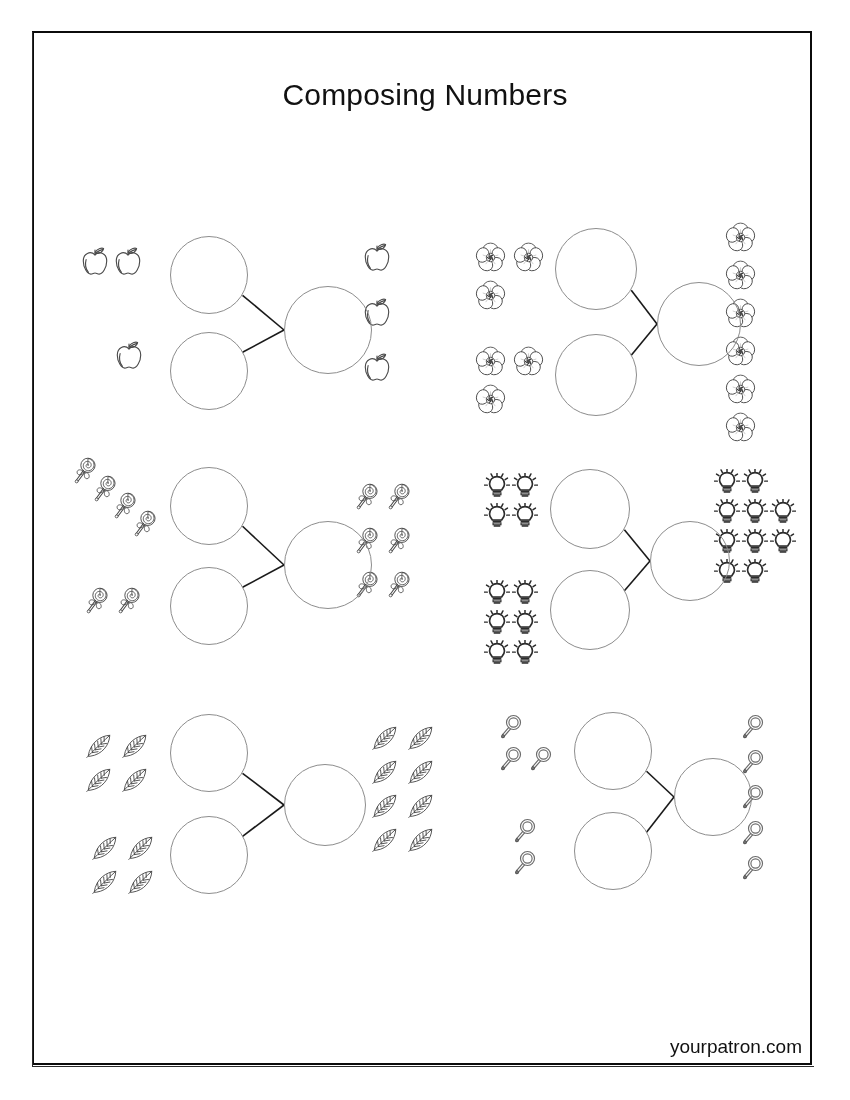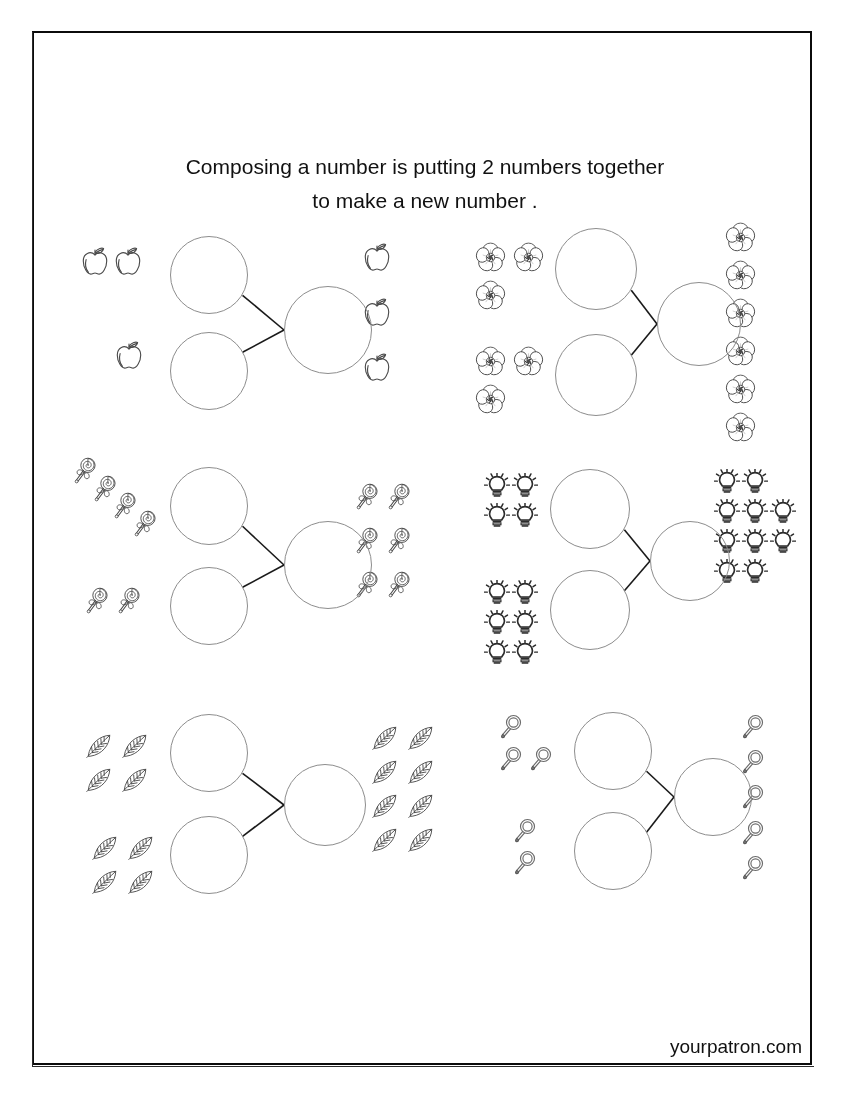--- a/index.html
+++ b/index.html
@@ -99,23 +99,22 @@
   }
   .icon svg { display: block; }
 </style>
 </head>
 <body>
 
 <div id="page">
 
   <div id="sheet-border"></div>
 
+  <div id="worksheet-title">Composing Numbers</div>
 
-  <div id="worksheet-subtitle">Composing a number is putting 2 numbers together
-to make a new number .</div>
 
   <div id="problems-area">
       <div class="problem" style="left: 62px; top: 228px; width: 380px; height: 200px;">
         <div class="icon-group" style="left: 18px; top: 18px;">
           <div class="icon" style="left: 0px; top: 0px; width: 30px; height: 30px;">
             <svg width="30" height="30" viewBox="0 0 32 32">
               <g fill="none" stroke="#4a4a4a" stroke-width="1.2" stroke-linejoin="round" stroke-linecap="round">
                 <path d="M16 9.5 C11 4.5, 3.5 8, 3.5 16 C3.5 23, 8 30, 11.5 30 C13.5 30, 14.5 28.8, 16 28.8 C17.5 28.8, 18.5 30, 20.5 30 C24 30, 28.5 23, 28.5 16 C28.5 8, 21 4.5, 16 9.5 Z"></path>
                 <path d="M6.5 14.5 C5.2 19.5, 6.4 25, 9 28.2"></path>
                 <path d="M16 9.5 L16 4.2"></path>

